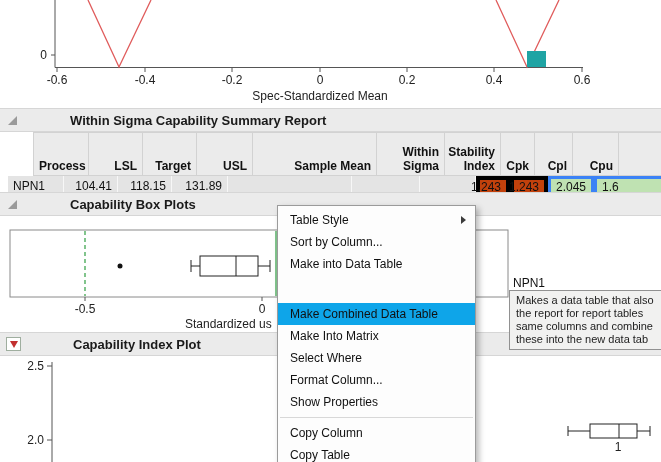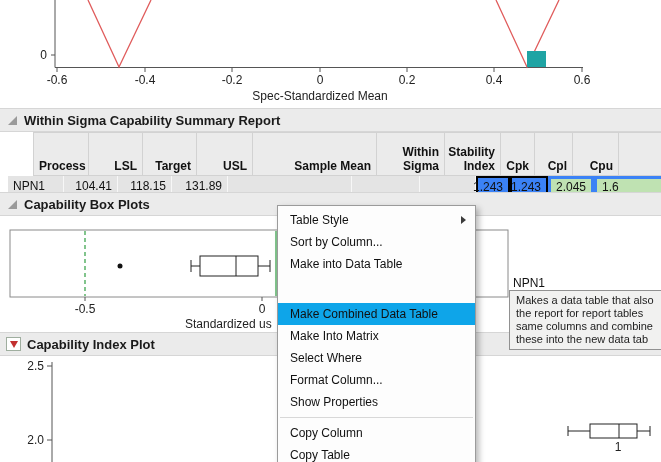--- a/index.html
+++ b/index.html
@@ -6,41 +6,41 @@
   html,body { background:#ffffff; }
   body { font-family:"Liberation Sans","DejaVu Sans",sans-serif; }
   #screen { position:relative; width:661px; height:462px; background:#fff; overflow:hidden; color:#111; }
 
   svg text { font-family:"Liberation Sans","DejaVu Sans",sans-serif; }
 
   
   .sec-hdr { position:absolute; left:0; width:661px; height:24px; background:#ebebeb;
              border-top:1px solid #d6d6d6; border-bottom:1px solid #d6d6d6;
              display:flex; align-items:center; }
-  .sec-title { font-size:13px; font-weight:bold; color:#1a1a1a; }
+  .sec-title { font-size:13px; font-weight:bold; color:#1a1a1a;margin-left:46px; }
   .disc-tri { width:0; height:0; border-left:9px solid transparent; border-bottom:9px solid #9a9a9a;
               margin:0 7px 0 8px; display:inline-block; }
   .red-tri-btn { width:15px; height:14px; background:#fff; border:1px solid #9fae9f;
                  display:flex; align-items:center; justify-content:center; margin:0 6px 0 6px; }
   .red-tri { width:0; height:0; border-left:4px solid transparent; border-right:4px solid transparent;
              border-top:7px solid #c22f2f; }
 
   
   #summary-table { position:absolute; left:8px; top:132px; font-size:12px; }
   .thead { display:flex; height:44px; }
   .trow  { display:flex; height:21px; }
   .th { background:#ebebeb; border:1px solid #d2d2d2; border-left:none; font-weight:bold;
         display:flex; align-items:flex-end; justify-content:flex-end; padding:2px 5px;
         white-space:pre-line; text-align:right; flex-shrink:0; }
   .th:first-child { border-left:1px solid #d2d2d2; justify-content:flex-start; text-align:left;margin-left:25px; }
   .td { background:#e4e4e4; border-right:1px solid #f7f7f7; border-bottom:1px solid #dcdcdc;
         display:flex; align-items:center; justify-content:flex-end; padding:1px 5px;
         flex-shrink:0; }
   .td.left { justify-content:flex-start; }
-  .cell-yellow { background:#3b82f6; border:2px solid #000000; }
+  .cell-yellow { background:#c2410c; border:4px solid #000000; }
   .cell-green  { background:#bfe2b2; border:3px solid #3b82f6; }
   .c0{width:56px}.c1{width:54px}.c2{width:54px}.c3{width:56px}.c4{width:124px}
   .c5{width:68px}.c6{width:56px}.c7{width:34px}.c8{width:38px}.c9{width:46px}.c10{width:86px}
 
   
   .chart-svg { position:absolute; left:0; }
   .axis { stroke:#555; stroke-width:1; }
   .tick { stroke:#555; stroke-width:1; }
   .ticklab { font-size:12px; fill:#222; }
   .axtitle { font-size:12px; fill:#222; }

